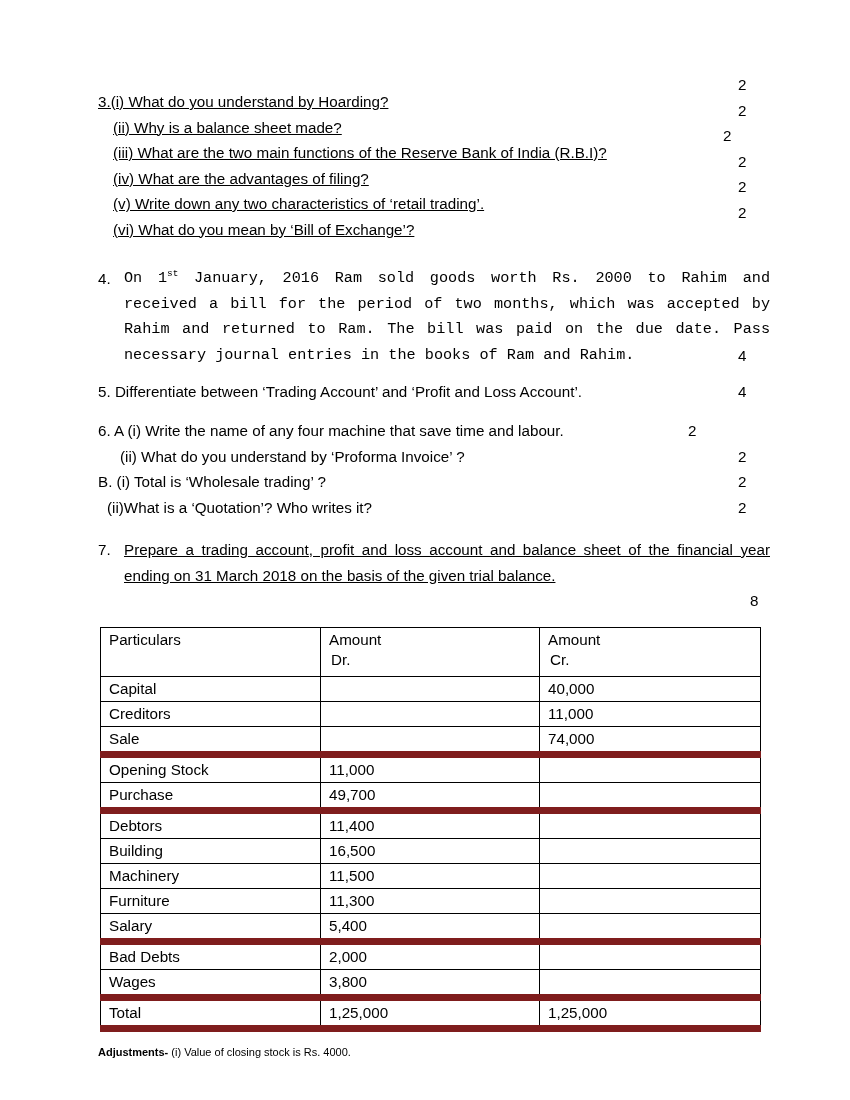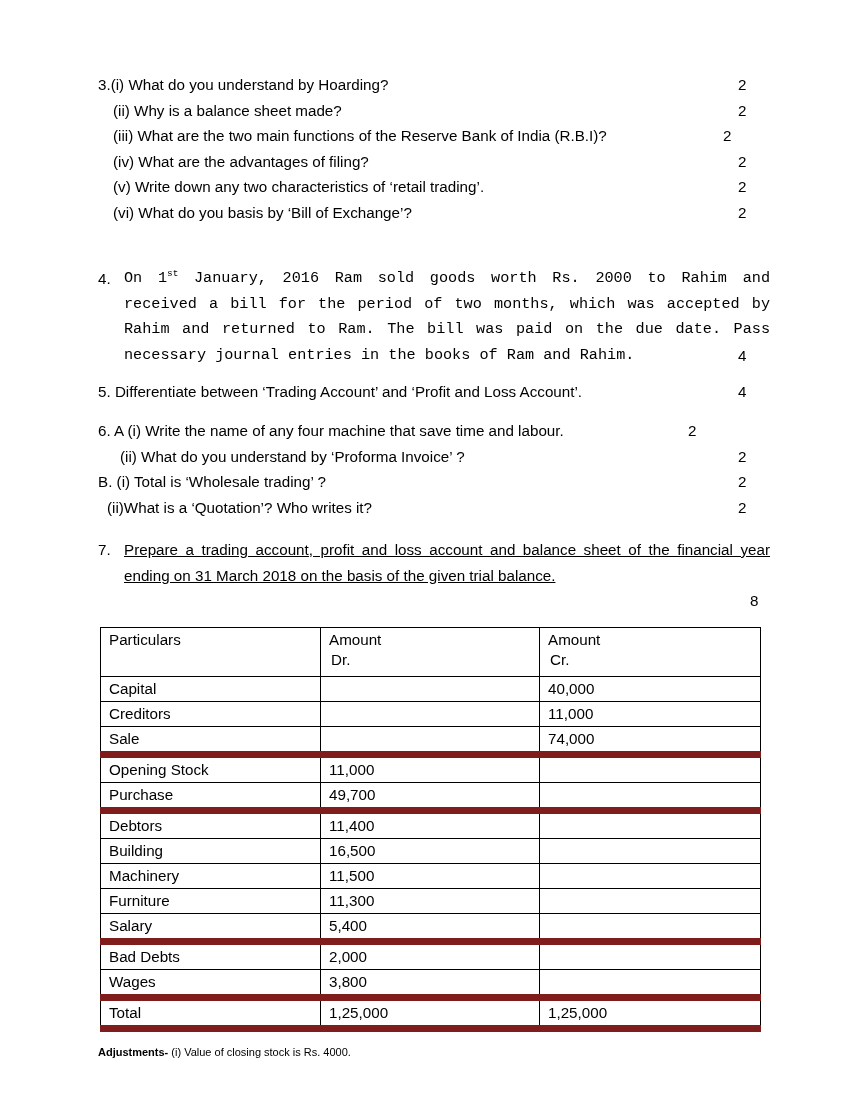--- a/index.html
+++ b/index.html
@@ -31,21 +31,21 @@
     left: 98px;
     top: 72px;
     width: 680px;
   }
   #block3 .row {
     position: relative;
     height: 25.5px;
     line-height: 25.5px;
     white-space: nowrap;
   }
-  #block3 .row .lbl { position: absolute; left: 0; top: 0; }
+  #block3 .row .lbl { position: absolute; left: 0; top: 17px; text-decoration: underline; }
   #block3 .row.indent .lbl { left: 15px; }
   #block3 .row .mk { position: absolute; left: 640px; top: 0; }
   #block3 .row.mk-near .mk { left: 625px; }
 
   
   #q4 {
     position: absolute;
     left: 98px;
     top: 266px;
     width: 672px;
@@ -189,21 +189,21 @@
       </div>
       <div class="row indent">
         <span class="lbl">(iv) What are the advantages of filing?</span>
         <span class="mk">2</span>
       </div>
       <div class="row indent">
         <span class="lbl">(v) Write down any two characteristics of ‘retail trading’.</span>
         <span class="mk">2</span>
       </div>
       <div class="row indent">
-        <span class="lbl">(vi) What do you basis by ‘Bill of Exchange’?</span>
+        <span class="lbl">(vi) What do you mean by ‘Bill of Exchange’?</span>
         <span class="mk">2</span>
       </div>
     </div>
 
   <div id="q4">
     <span class="lead">4.</span>
     <div class="para"><span>On 1</span><sup>st</sup><span> January, 2016 Ram sold goods worth Rs. 2000 to Rahim and received a bill for the period of two months, which was accepted by Rahim and returned to Ram. The bill was paid on the due date. Pass necessary journal entries in the books of Ram and Rahim.</span></div>
     <span class="tailmarks">4</span>
   </div>
 

